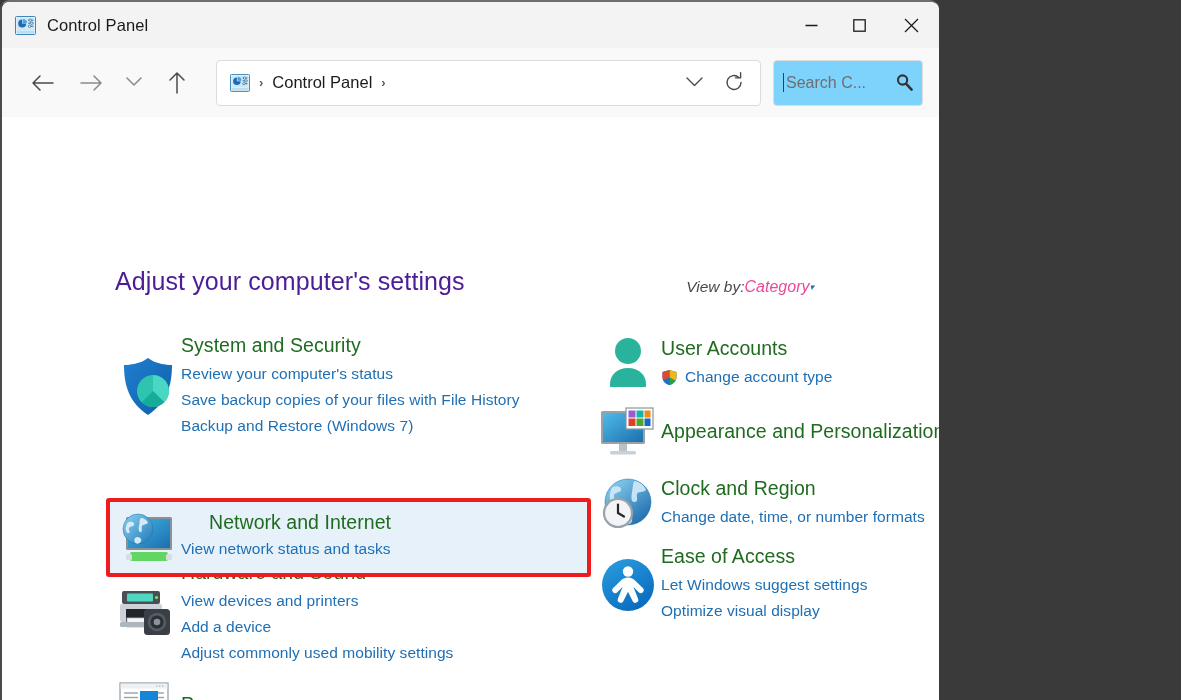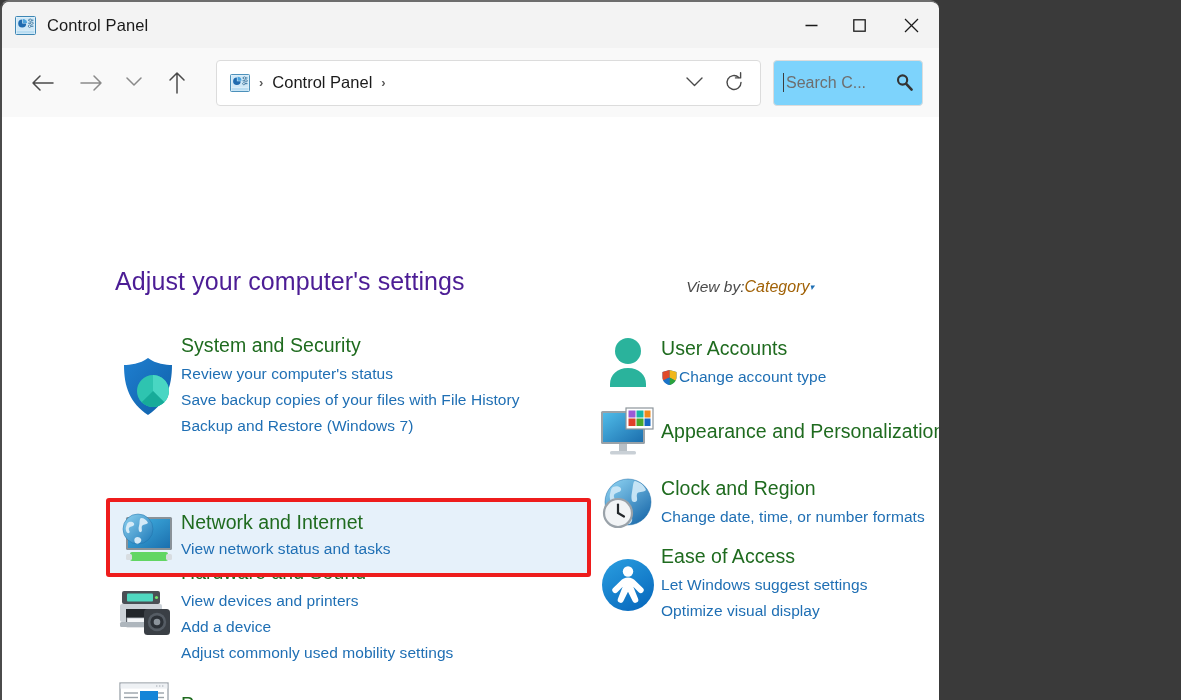--- a/index.html
+++ b/index.html
@@ -158,21 +158,21 @@
 
   #viewby {
     position: absolute;
     right: 125px; top: 161px;
     display: flex;
     align-items: baseline;
     white-space: nowrap;
     font-style: italic;
   }
   #viewby-label { font-size: 15.5px; color: #4a4a4a; }
-  #viewby-value { font-size: 16px; color: #a16207; }
+  #viewby-value { font-size: 16px; color: #ec4899; }
   #viewby-arrow {
     font-size: 9px; color: #1f6fb4;
     position: relative; top: -2px;
   }
 
   
   .col { position: absolute; top: 211px; }
   #col-left  { left: 113px;  width: 470px; }
   #col-right { left: 593px;  width: 470px; }
 
@@ -201,37 +201,37 @@
   .cat-link {
     font-size: 15.5px;
     color: #1f6fb4;
     line-height: 26px;
     display: block;
     letter-spacing: .05px;
   }
   .cat-link.with-shield {
     display: flex;
     align-items: center;
-    gap: 1px;
+    gap: 7px;
   }
 
   
   #cat-network {
     position: absolute;
     left: -9px;
     top: 170px;
     width: 485px;
     background: #e6f1fa;
     border: 4px solid #ee1c1c;
     border-radius: 3px;
     padding: 7px 0 6px 5px;
     display: flex;
     align-items: flex-start;
   }
-  #cat-network .cat-title { margin-bottom: 0px; }
+  #cat-network .cat-title { margin-bottom: 0px; margin-left: 28px; }
   #cat-network .cat-body { padding-top: 0; }
   #cat-network .cat-icon { padding-top: 2px; }
   .spacer-net { height: 110px; }
 </style>
 </head>
 <body>
 
 <div id="window">
 
   <div id="titlebar">

